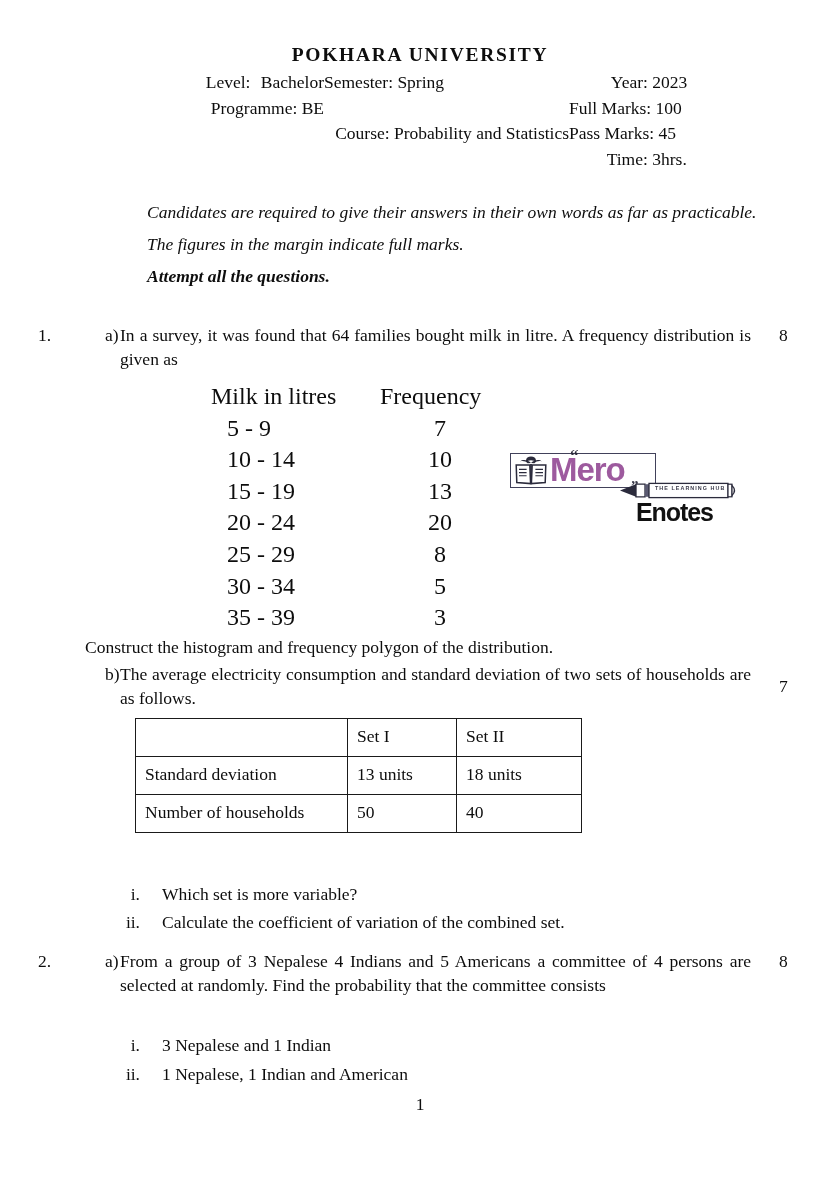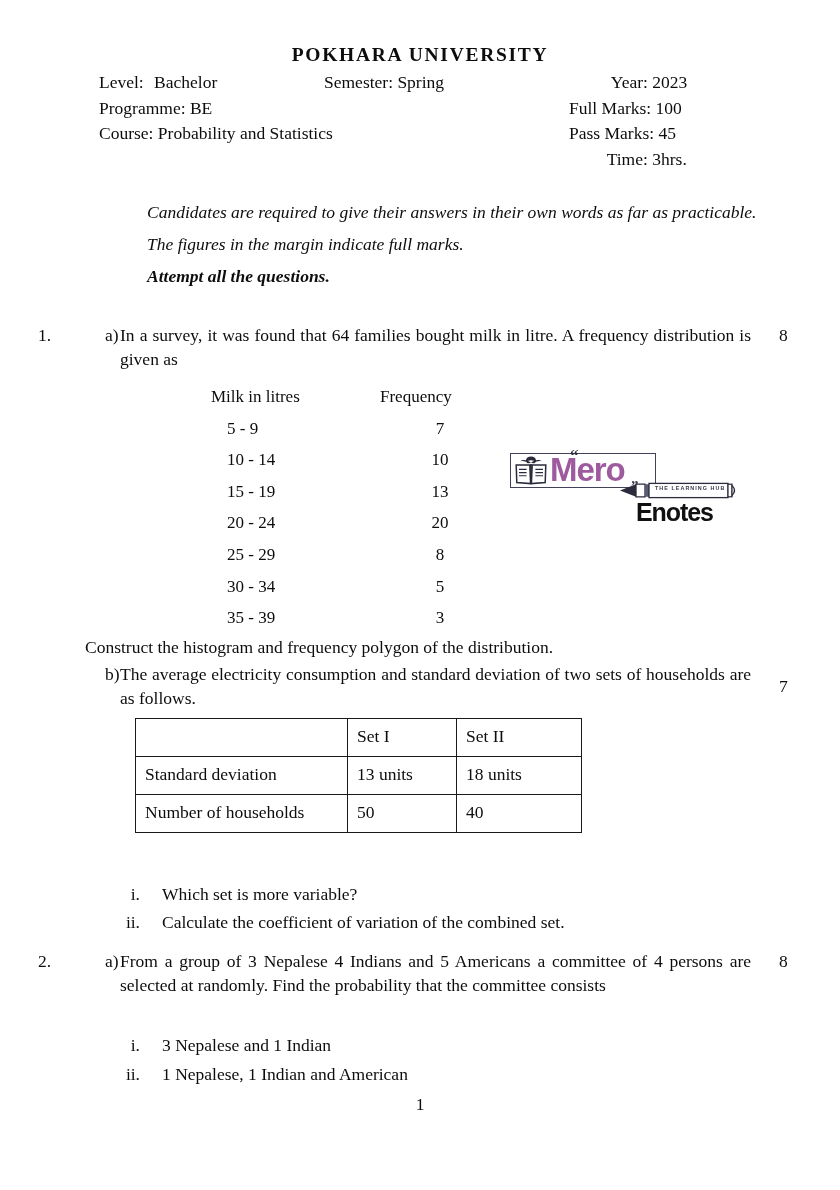--- a/index.html
+++ b/index.html
@@ -28,21 +28,21 @@
     letter-spacing: 1.7px;
   }
   .hdr-grid {
     position: absolute;
     left: 99px; top: 70px;
     width: 680px;
     font-size: 17.5px;
     line-height: 25.5px;
   }
   .hdr-row { display: flex; }
-  .hdr-c1 { width: 225px; }
+  .hdr-c1 { width: 225px; text-align: right; }
   .hdr-c2 { width: 245px; }
   .hdr-c3 { width: 210px; display: flex; text-align: right; }
   .hdr-lbl { display: inline-block; width: 74px; }
   .hdr-lbl.wide { width: auto; }
 
   
   .instructions {
     position: absolute;
     left: 99px; top: 200px;
     width: 660px;
@@ -79,21 +79,21 @@
     left: 779px;
     width: 30px;
     text-align: left;
     font-size: 17.5px;
   }
 
   
   .freq-table {
     position: absolute;
     left: 205px; top: 381px;
-    font-size: 17px;
+    font-size: 24px;
     line-height: 31.6px;
   }
   .freq-table .fr { display: flex; }
   .freq-table .fc-head-1 { width: 175px; text-align: left; padding-left: 6px; }
   .freq-table .fc-head-2 { width: 120px; text-align: left; }
   .freq-table .fc1 { width: 175px; text-align: left; padding-left: 22px; }
   .freq-table .fc2 { width: 120px; text-align: center; }
 
   
   .bordered-wrap { position: absolute; left: 135px; top: 718px; }

